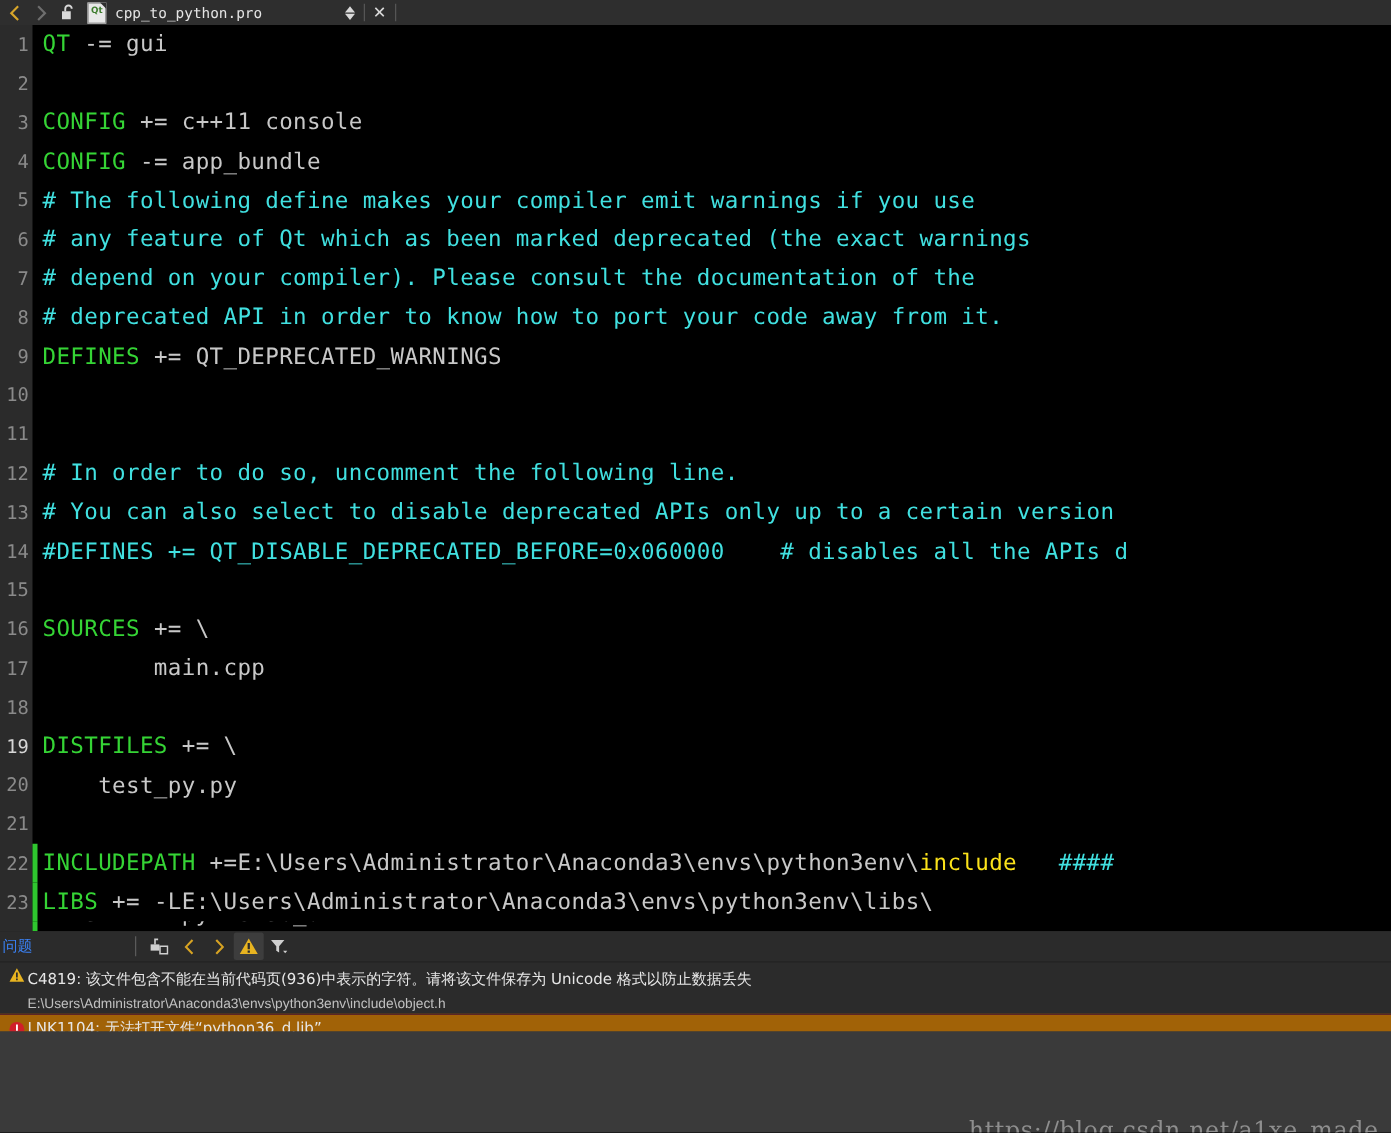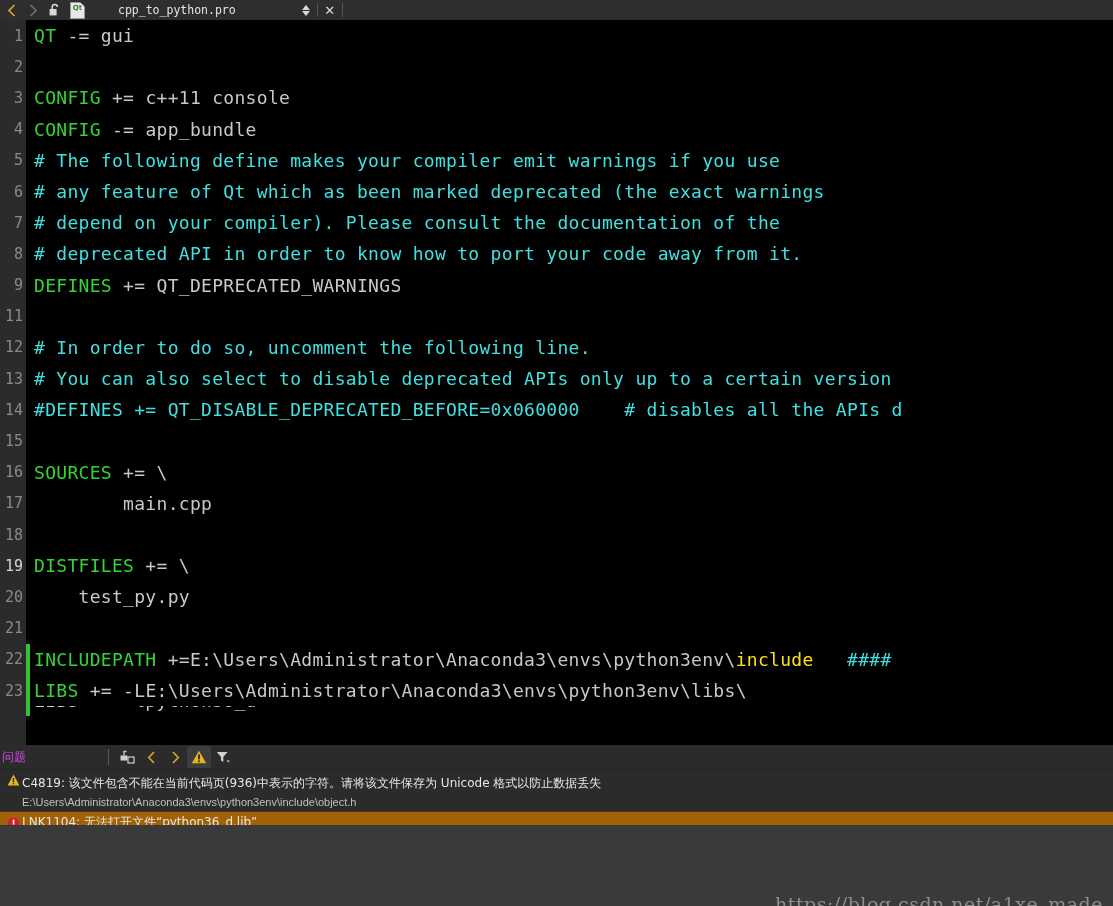--- a/index.html
+++ b/index.html
@@ -33,21 +33,20 @@
   .lock-icon {
     width: 22px; height: 20px;
     display: flex; align-items: center; justify-content: center;
   }
 
   .tab {
     display: flex; align-items: center;
     height: 20px;
     background: #2e2e2e;
     padding: 0 6px 0 4px;
-    gap: 26px;
   }
   .file-icon {
     width: 13px; height: 15px;
     background: #e8e8e8;
     border: 1px solid #9a9a9a;
     position: relative;
     margin-right: 7px;
     flex: none;
   }
   .file-icon::after {
@@ -164,21 +163,21 @@
   }
   .issues-header {
     height: 24px;
     display: flex; align-items: center;
     background: #2b2b2b;
     border-bottom: 1px solid #232323;
   }
   .issues-title {
     font-family: Liberation Mono, monospace;
     font-size: 12px;
-    color: #d946ef;
+    color: #3b82f6;
     padding-left: 2px;
     width: 100px;
   }
   .hdr-sep {
     width: 1px; height: 16px;
     background: #5a5a5a;
     margin: 0 6px;
   }
   .tbtn {
     width: 24px; height: 22px;
@@ -274,20 +273,21 @@
   <div class="code-rows" id="code-rows">
       <div class="row"><span class="lineno">1</span><span class="marker"></span><span class="code"><span class="kw">QT</span><span class="val"> -= gui</span></span></div>
       <div class="row"><span class="lineno">2</span><span class="marker"></span><span class="code"></span></div>
       <div class="row"><span class="lineno">3</span><span class="marker"></span><span class="code"><span class="kw">CONFIG</span><span class="val"> += c++11 console</span></span></div>
       <div class="row"><span class="lineno">4</span><span class="marker"></span><span class="code"><span class="kw">CONFIG</span><span class="val"> -= app_bundle</span></span></div>
       <div class="row"><span class="lineno">5</span><span class="marker"></span><span class="code"><span class="cmt"># The following define makes your compiler emit warnings if you use</span></span></div>
       <div class="row"><span class="lineno">6</span><span class="marker"></span><span class="code"><span class="cmt"># any feature of Qt which as been marked deprecated (the exact warnings</span></span></div>
       <div class="row"><span class="lineno">7</span><span class="marker"></span><span class="code"><span class="cmt"># depend on your compiler). Please consult the documentation of the</span></span></div>
       <div class="row"><span class="lineno">8</span><span class="marker"></span><span class="code"><span class="cmt"># deprecated API in order to know how to port your code away from it.</span></span></div>
       <div class="row"><span class="lineno">9</span><span class="marker"></span><span class="code"><span class="kw">DEFINES</span><span class="val"> += QT_DEPRECATED_WARNINGS</span></span></div>
+      <div class="row"><span class="lineno">10</span><span class="marker"></span><span class="code"></span></div>
       <div class="row"><span class="lineno">11</span><span class="marker"></span></div>
       <div class="row"><span class="lineno">12</span><span class="marker"></span><span class="code"><span class="cmt"># In order to do so, uncomment the following line.</span></span></div>
       <div class="row"><span class="lineno">13</span><span class="marker"></span><span class="code"><span class="cmt"># You can also select to disable deprecated APIs only up to a certain version</span></span></div>
       <div class="row"><span class="lineno">14</span><span class="marker"></span><span class="code"><span class="cmt">#DEFINES += QT_DISABLE_DEPRECATED_BEFORE=0x060000    # disables all the APIs d</span></span></div>
       <div class="row"><span class="lineno">15</span><span class="marker"></span><span class="code"></span></div>
       <div class="row"><span class="lineno">16</span><span class="marker"></span><span class="code"><span class="kw">SOURCES</span><span class="val"> += \</span></span></div>
       <div class="row"><span class="lineno">17</span><span class="marker"></span><span class="code"><span class="val">        main.cpp</span></span></div>
       <div class="row"><span class="lineno">18</span><span class="marker"></span><span class="code"></span></div>
       <div class="row"><span class="lineno cur">19</span><span class="marker"></span><span class="code"><span class="kw">DISTFILES</span><span class="val"> += \</span></span></div>
       <div class="row"><span class="lineno">20</span><span class="marker"></span><span class="code"><span class="val">    test_py.py</span></span></div>

